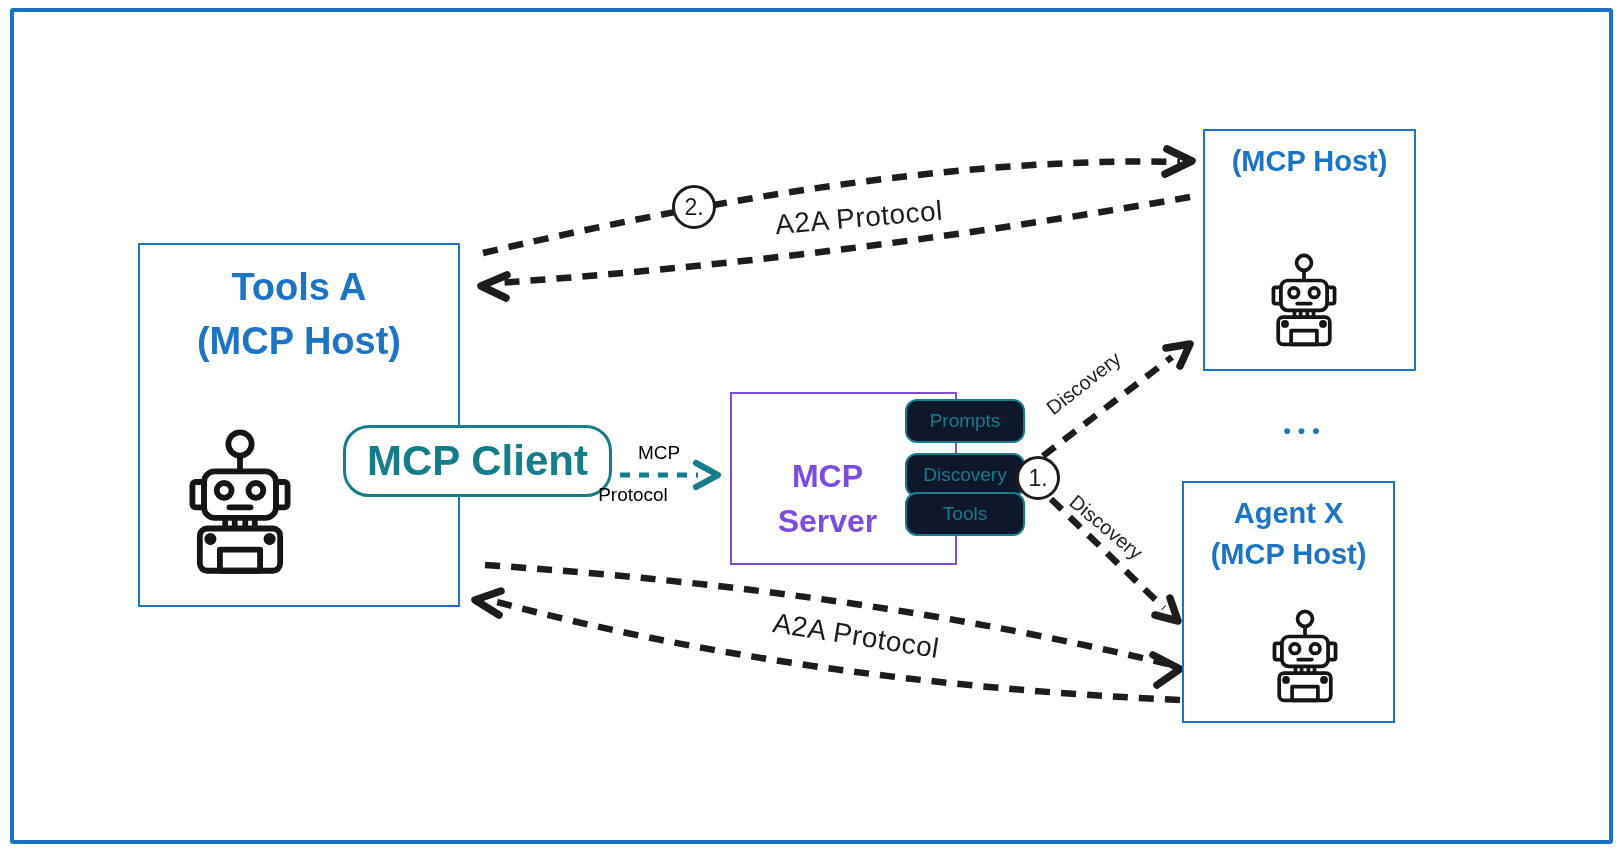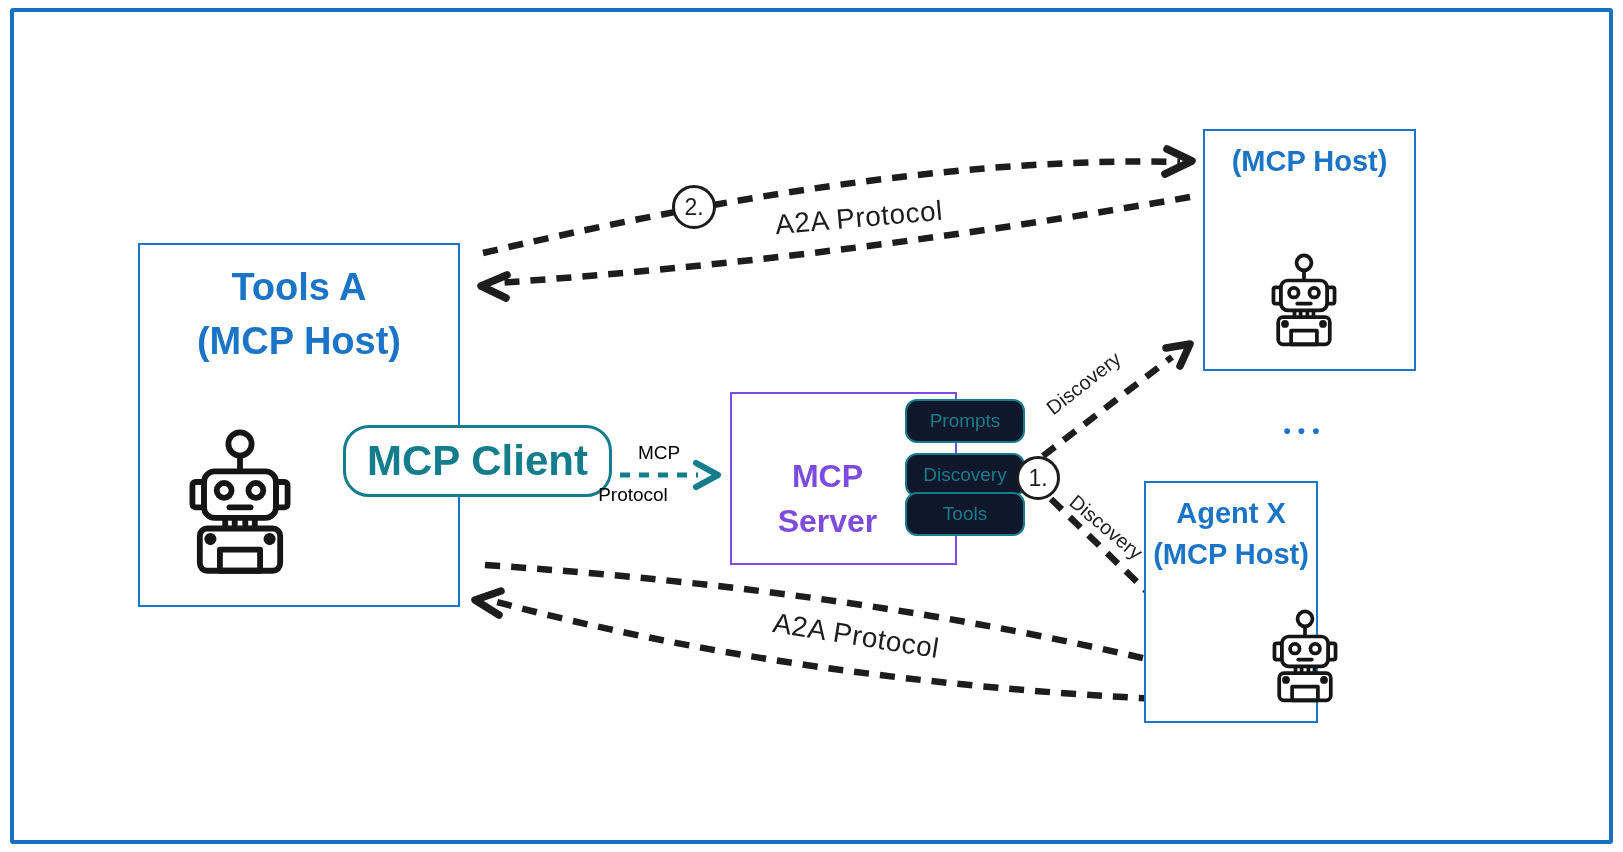--- a/index.html
+++ b/index.html
@@ -151,21 +151,21 @@
       <circle cx="65" cy="60" r="7"></circle>
       <line x1="40" y1="76" x2="60" y2="76"></line>
       <circle cx="22" cy="106" r="3" fill="#151515"></circle>
       <circle cx="78" cy="106" r="3" fill="#151515"></circle>
       <rect x="31" y="116" width="38" height="20"></rect>
     </g>
   </svg>
 
   <div class="ellipsis">•••</div>
 
-  <div class="box agent-box" style="left:1144px;top:481px;width:174px;height:242px;border-width:2px;">
+  <div class="box agent-box" style="left:1182px;top:481px;width:213px;height:242px;border-width:2px;">
     <div class="agent-title agent-sm-title">
       <div>Agent X</div>
       <div>(MCP Host)</div>
     </div>
   </div>
   <svg class="robot" style="left:1271px;top:608px;" width="68" height="95" viewBox="0 0 100 140">
     <g stroke="#151515" stroke-width="5.5" fill="none" stroke-linejoin="round" stroke-linecap="round">
       <line x1="50" y1="27" x2="50" y2="44"></line>
       <circle cx="50" cy="16" r="11" fill="#fff"></circle>
       <rect x="36" y="84" width="9" height="14"></rect>

